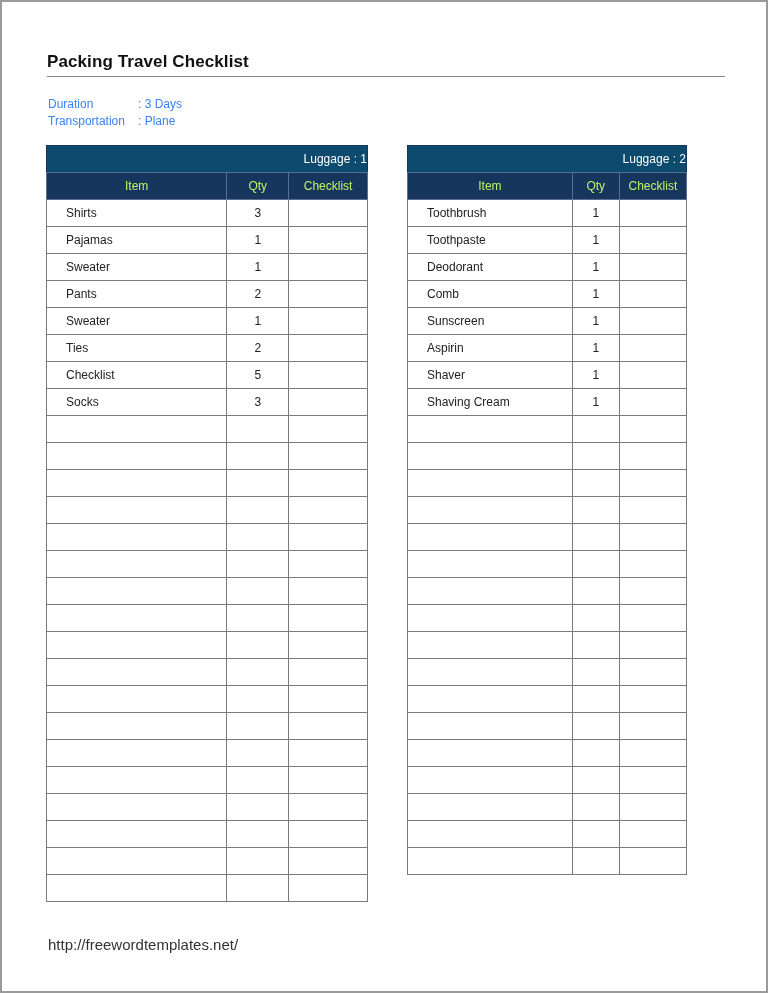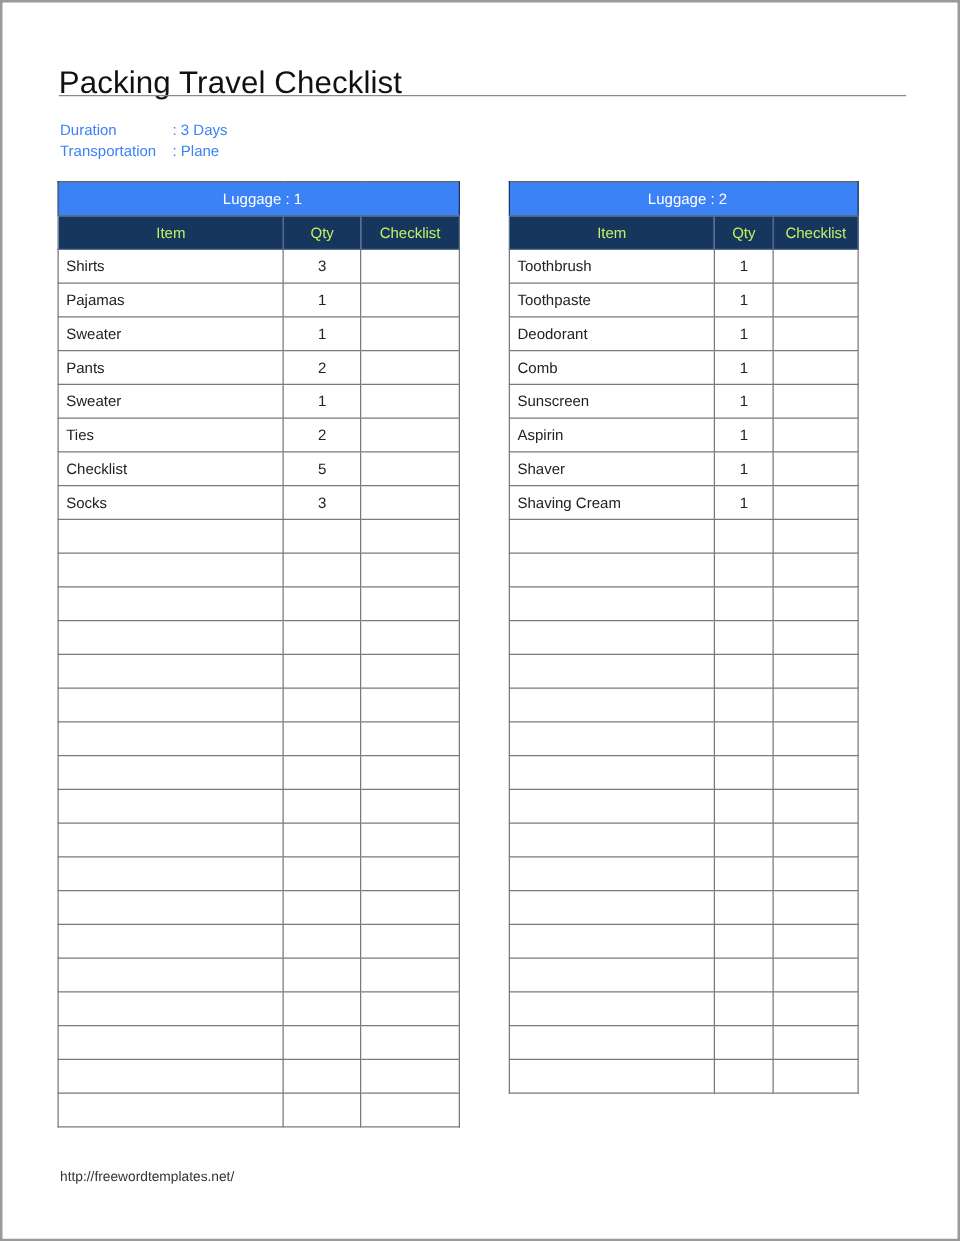--- a/index.html
+++ b/index.html
@@ -1,29 +1,29 @@
 <!DOCTYPE html>
 <html><head>
 <meta charset="utf-8">
 <style>
   html, body { margin:0; padding:0; background:#fff; }
   body { width:768px; height:993px; position:relative; font-family:"Liberation Sans", sans-serif; color:#222; overflow:hidden; }
   .page { position:absolute; left:0; top:0; width:764px; height:989px; border:2px solid #9a9a9a; background:#fff; }
-  .title { position:absolute; left:45px; top:50px; font-size:25px; font-weight:normal; color:#111; letter-spacing:0.1px; }
+  .title { position:absolute; left:45px; top:50px; font-size:17px; font-weight:bold; color:#111; letter-spacing:0.1px; }
   .title-rule { position:absolute; left:45px; top:74px; width:678px; height:1px; background:#8a8a8a; }
   .meta { position:absolute; left:46px; top:94px; font-size:12px; color:#3b82f6; line-height:17px; }
   .meta-row { display:flex; }
   .meta-label { width:90px; }
   .tbl { position:absolute; top:143px; border-collapse:collapse; font-size:12px; }
   .tbl td, .tbl th { border:1px solid #7a7a7a; height:26px; padding:0; }
-  .tbl .cap th { background:#3b82f6; color:#fff; text-align:center; font-weight:normal; padding-left:6px; height:26px; border-color:#17365d; border-bottom:1px solid #5a6f8f; }
+  .tbl .cap th { background:#0c4a6e; color:#fff; text-align:right; font-weight:normal; padding-left:6px; height:26px; border-color:#17365d; border-bottom:1px solid #5a6f8f; }
   .tbl .hdr th { background:#17365d; color:#bef264; font-weight:normal; text-align:center; border-color:#5a6f8f; border-top:none; }
-  .tbl td.item { padding-left:6px; text-align:left; }
+  .tbl td.item { padding-left:19px; text-align:left; }
   .tbl td.qty { text-align:center; }
-  .footer { position:absolute; left:46px; top:934px; font-size:11px; color:#333; }
+  .footer { position:absolute; left:46px; top:934px; font-size:15px; color:#333; }
 </style>
 </head>
 <body>
 
 <div class="page">
   <div class="title">Packing Travel Checklist</div>
   <div class="title-rule"></div>
 
   <div class="meta">
     <div class="meta-row">

